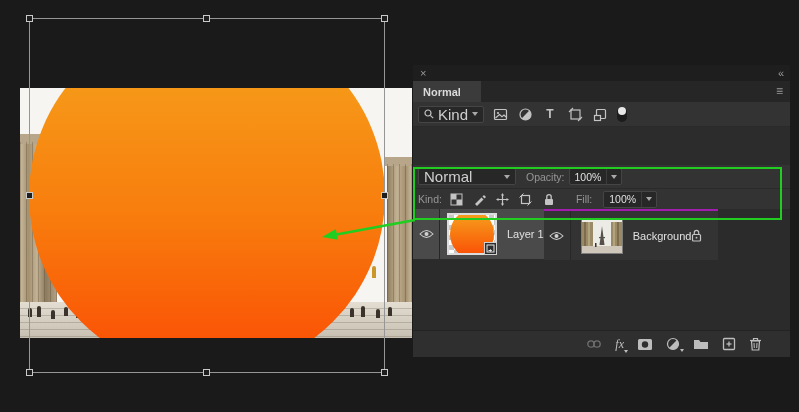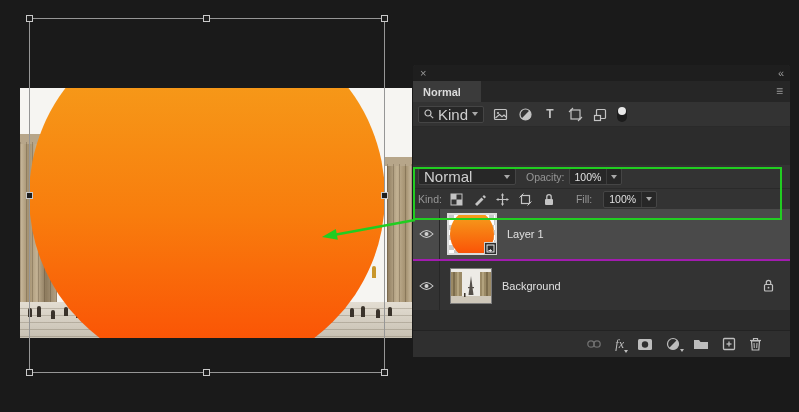--- a/index.html
+++ b/index.html
@@ -55,21 +55,21 @@
   .fic{display:flex;align-items:center;justify-content:center;width:16px;height:16px;}
   .lbl{color:#969696;font-size:10.5px;}
   .valbox{height:17px;background:#272727;border:1px solid #454545;border-radius:2px;display:flex;
     align-items:center;box-sizing:border-box;margin-left:4px;}
   .valbox .v{padding:0 5px;color:#e0e0e0;font-size:10.5px;}
   .valbox .cbtn{width:14px;height:100%;display:flex;align-items:center;justify-content:center;border-left:1px solid #3c3c3c;}
   .t-glyph{font-size:12px;font-weight:bold;color:#c4c4c4;}
   .toggle-pill{width:10px;height:15px;background:#1c1c1c;border-radius:5px;position:relative;}
   .toggle-pill .ball{position:absolute;left:1px;top:0px;width:8px;height:8px;border-radius:50%;background:#e8e8e8;}
   
-  .p-list{flex:1;display:flex;flex-direction:column;background:#2b2b2b;overflow:hidden;}
+  .p-list{flex:1;display:flex;flex-direction:row;background:#2b2b2b;overflow:hidden;}
   .layer-row{display:flex;align-items:center;flex:none;}
   .row-sel{height:50px;background:#4a4a4a;}
   .row-bg{height:49px;background:#333333;border-top:2px solid #a21caf;justify-content:center;}
   .eye-cell{width:26px;height:100%;display:flex;align-items:center;justify-content:center;
     border-right:1px solid #272727;flex:none;}
   .thumb1{position:relative;width:46px;height:38px;margin-left:7px;border:2px solid #dcdcdc;
     background:repeating-conic-gradient(#ffffff 0 25%,#c8c8c8 0 50%);background-size:10px 10px;overflow:visible;flex:none;}
   .thumb1 .clip{position:absolute;inset:0;overflow:hidden;}
   .thumb1 .circ{position:absolute;left:1px;top:-5px;width:44px;height:48px;border-radius:50%;
     background:linear-gradient(180deg,#f5a61e,#fb4a04);}

